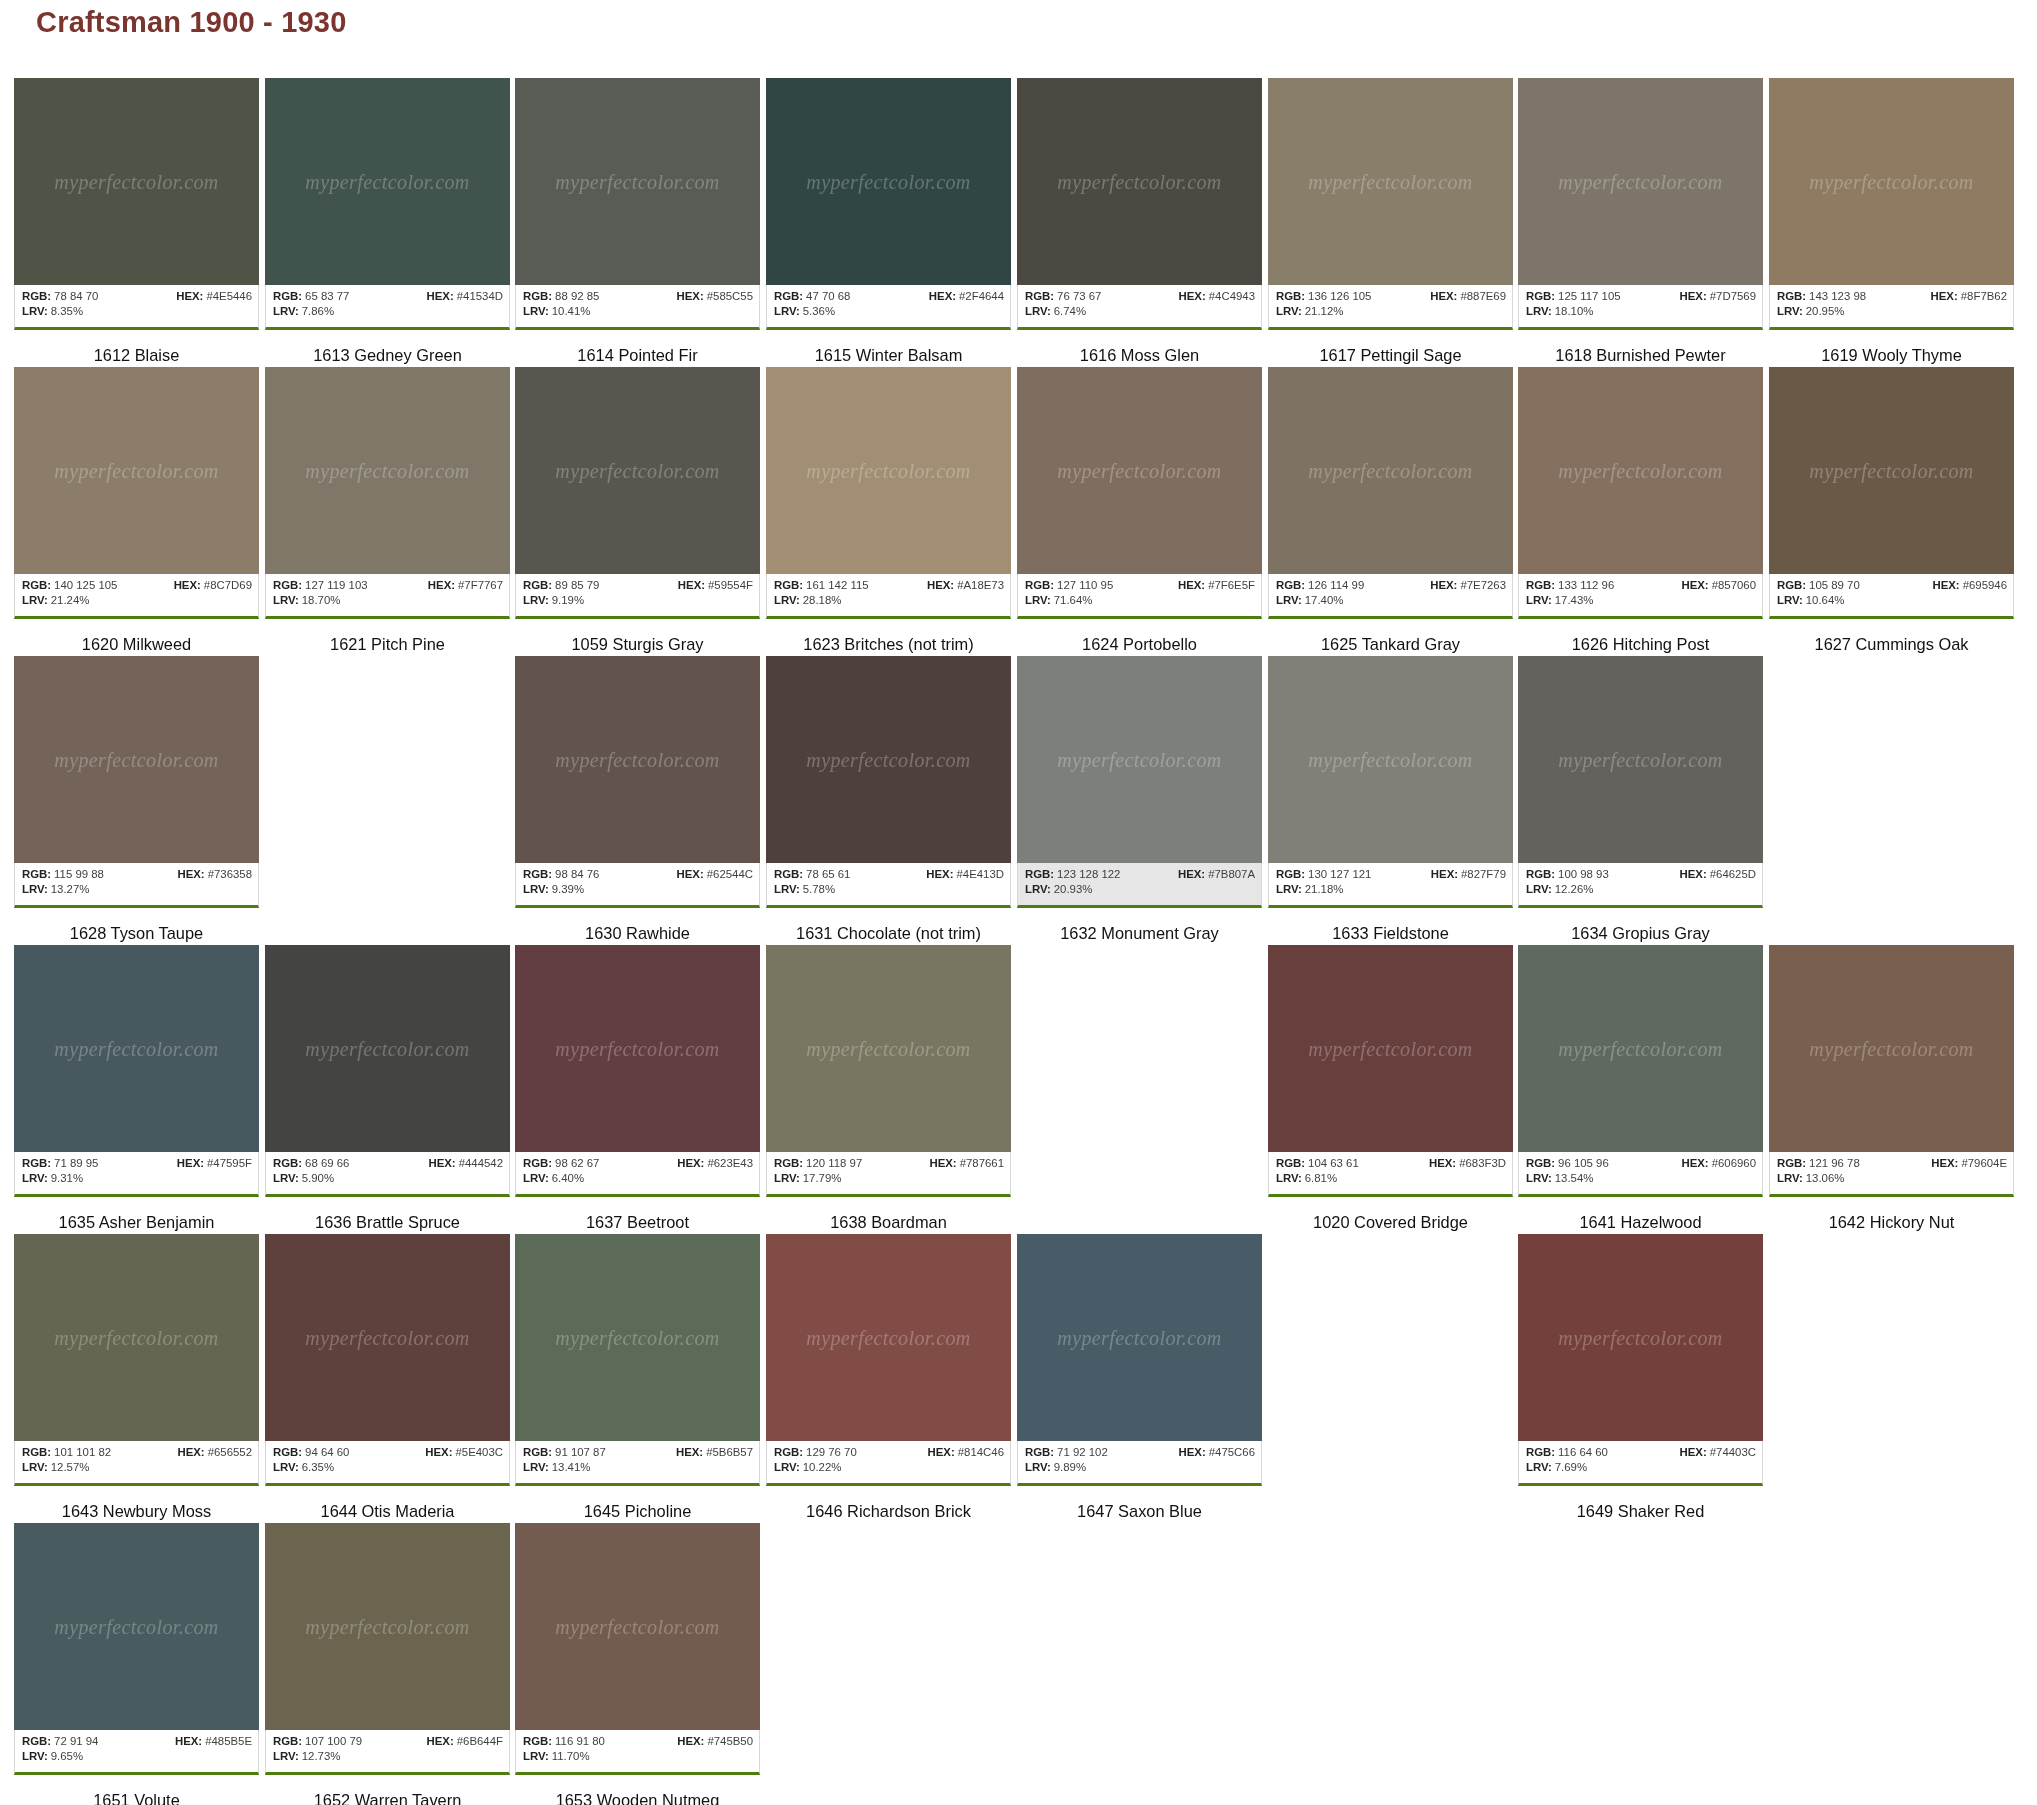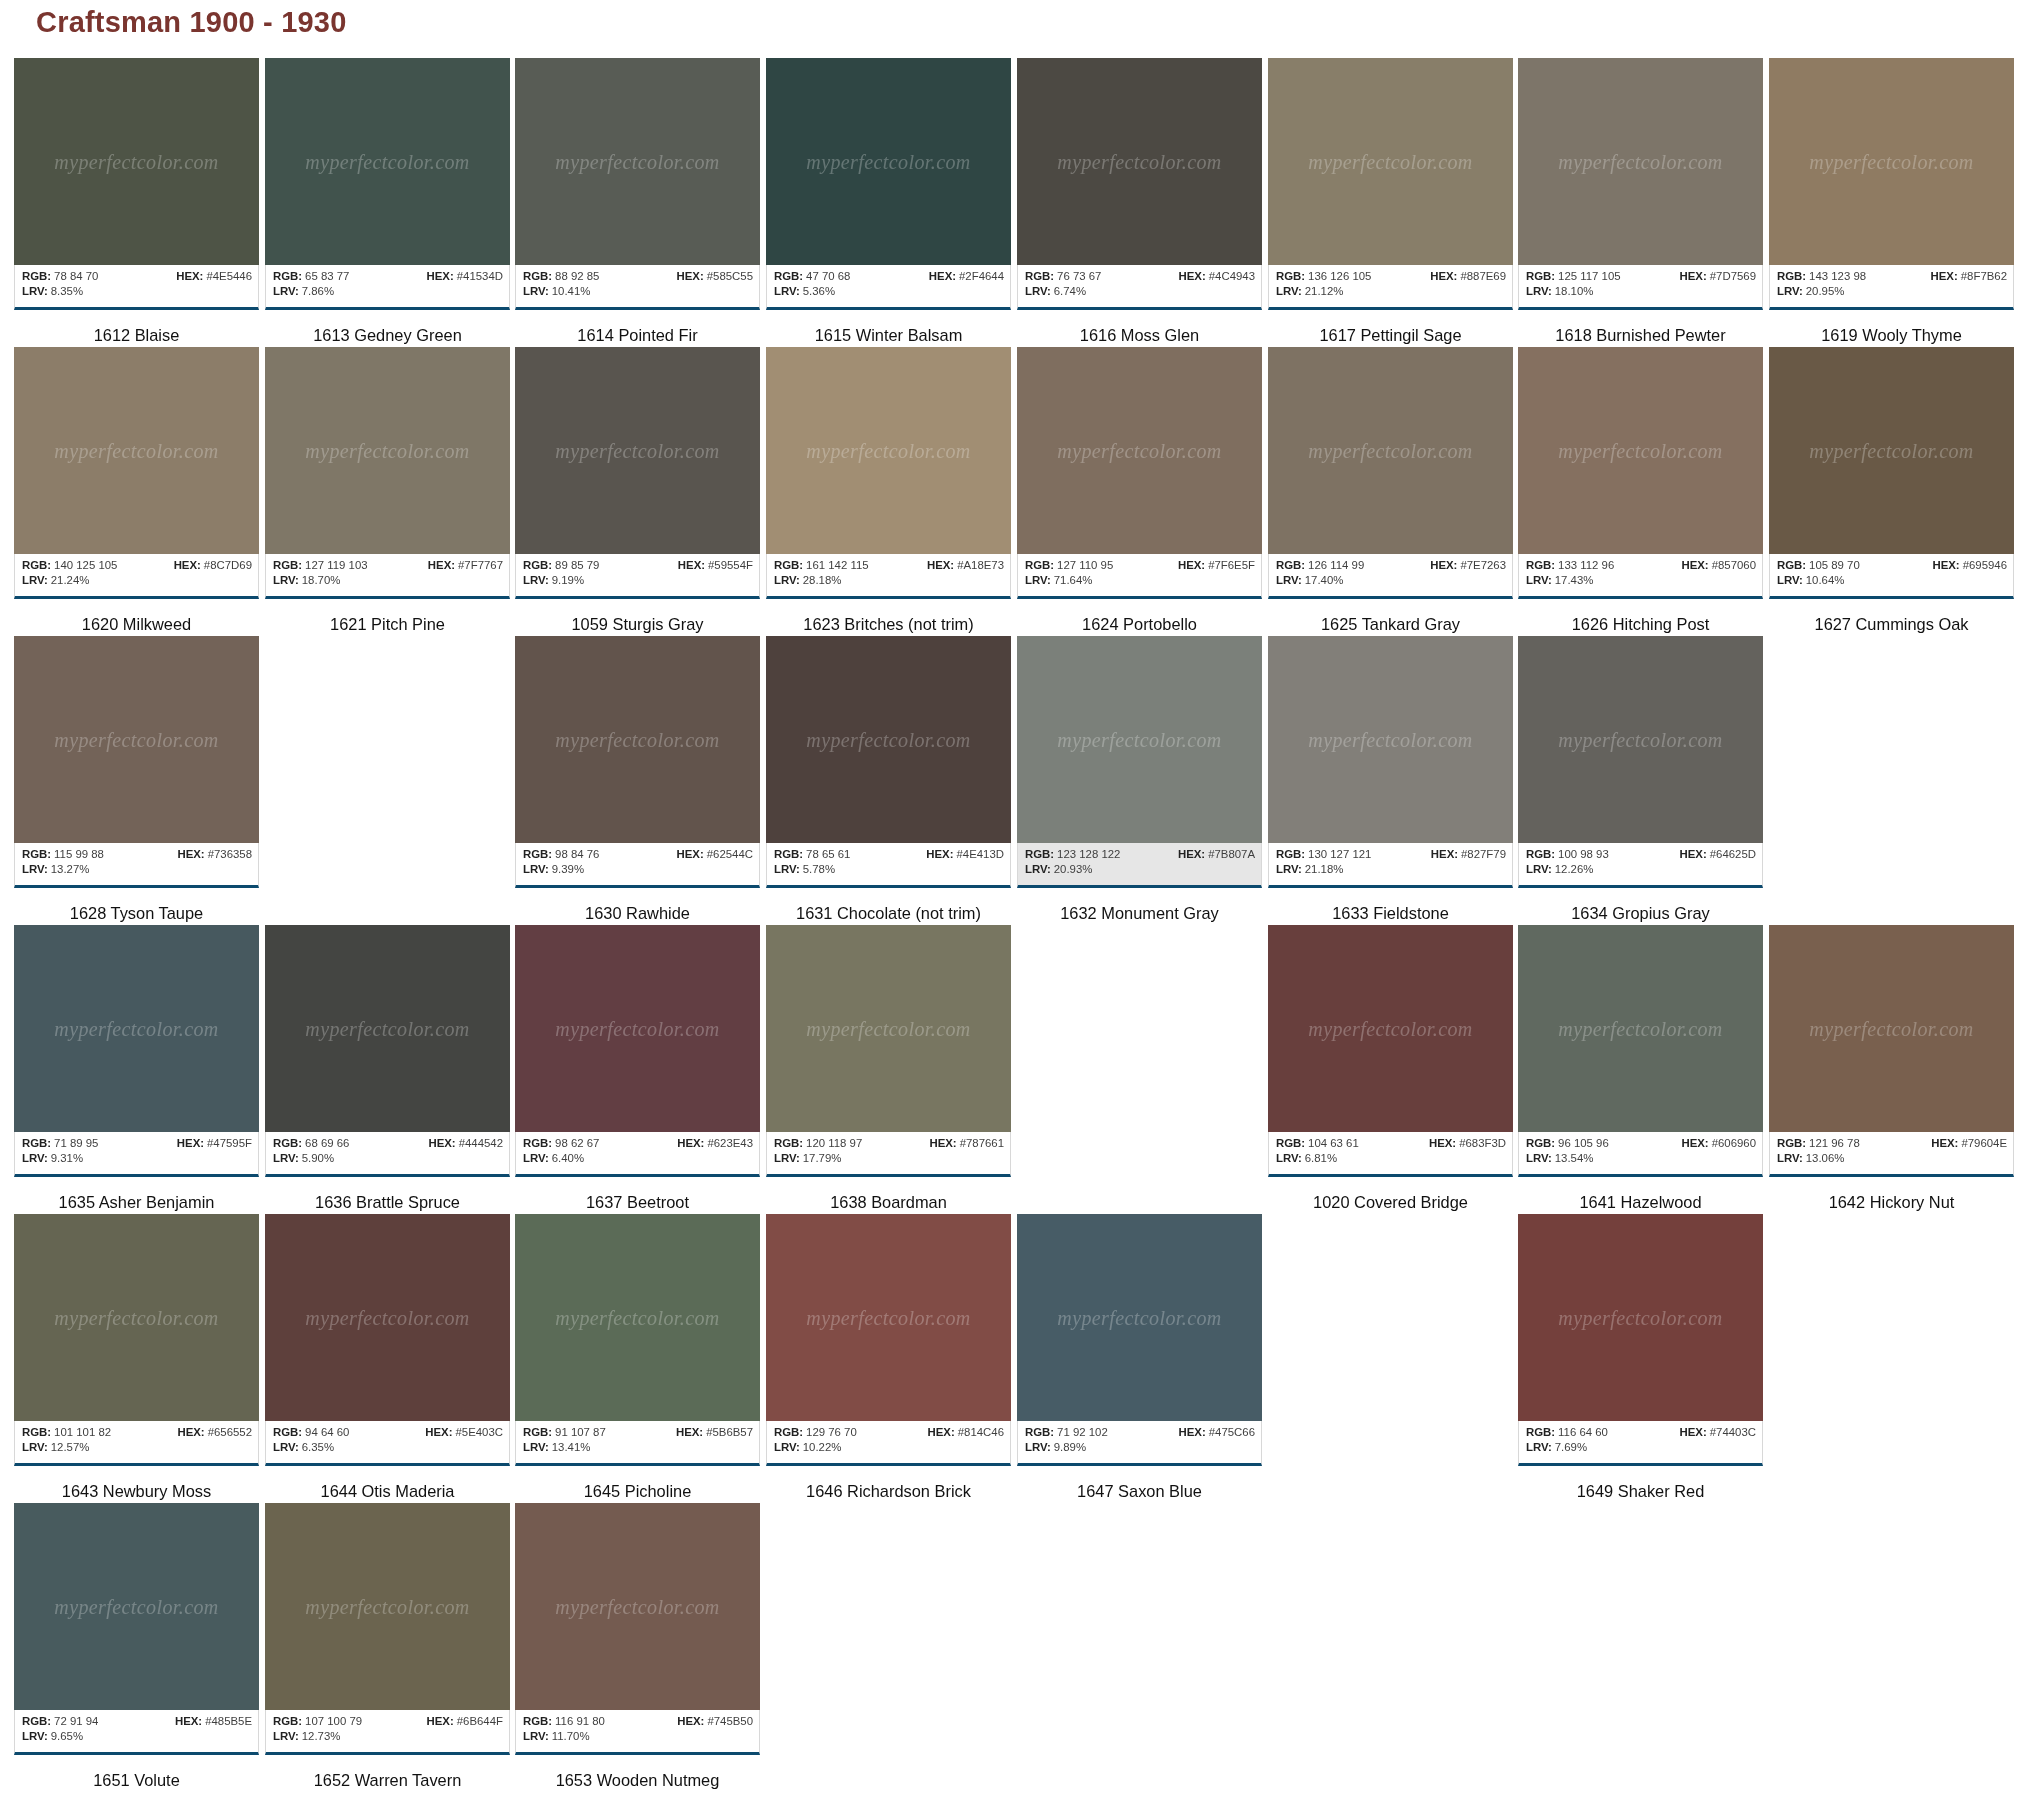--- a/index.html
+++ b/index.html
@@ -46,20 +46,21 @@
     position: absolute;
     top: 0;
     width: 245px;
   }
   .swatch {
     position: relative;
     width: 245px;
     height: 207px;
     box-sizing: border-box;
     overflow: hidden;
+    margin-top: 20px;
   }
   .watermark {
     position: absolute;
     left: 0;
     right: 0;
     top: 50%;
     transform: translateY(-50%);
     text-align: center;
     font-family: "Liberation Serif", serif;
     font-size: 20px;
@@ -69,21 +70,21 @@
     pointer-events: none;
     white-space: nowrap;
   }
   .info {
     position: relative;
     box-sizing: border-box;
     width: 245px;
     background: #ffffff;
     border: 1px solid #d8d8d8;
     border-top: none;
-    border-bottom: 3px solid #0c4a6e;
+    border-bottom: 3px solid #4d7c0f;
     padding: 4px 6px 4px 7px;
     height: 45px;
   }
   .info.shaded {
     background: #e6e6e6;
   }
   .info-line {
     display: flex;
     justify-content: space-between;
     align-items: baseline;

